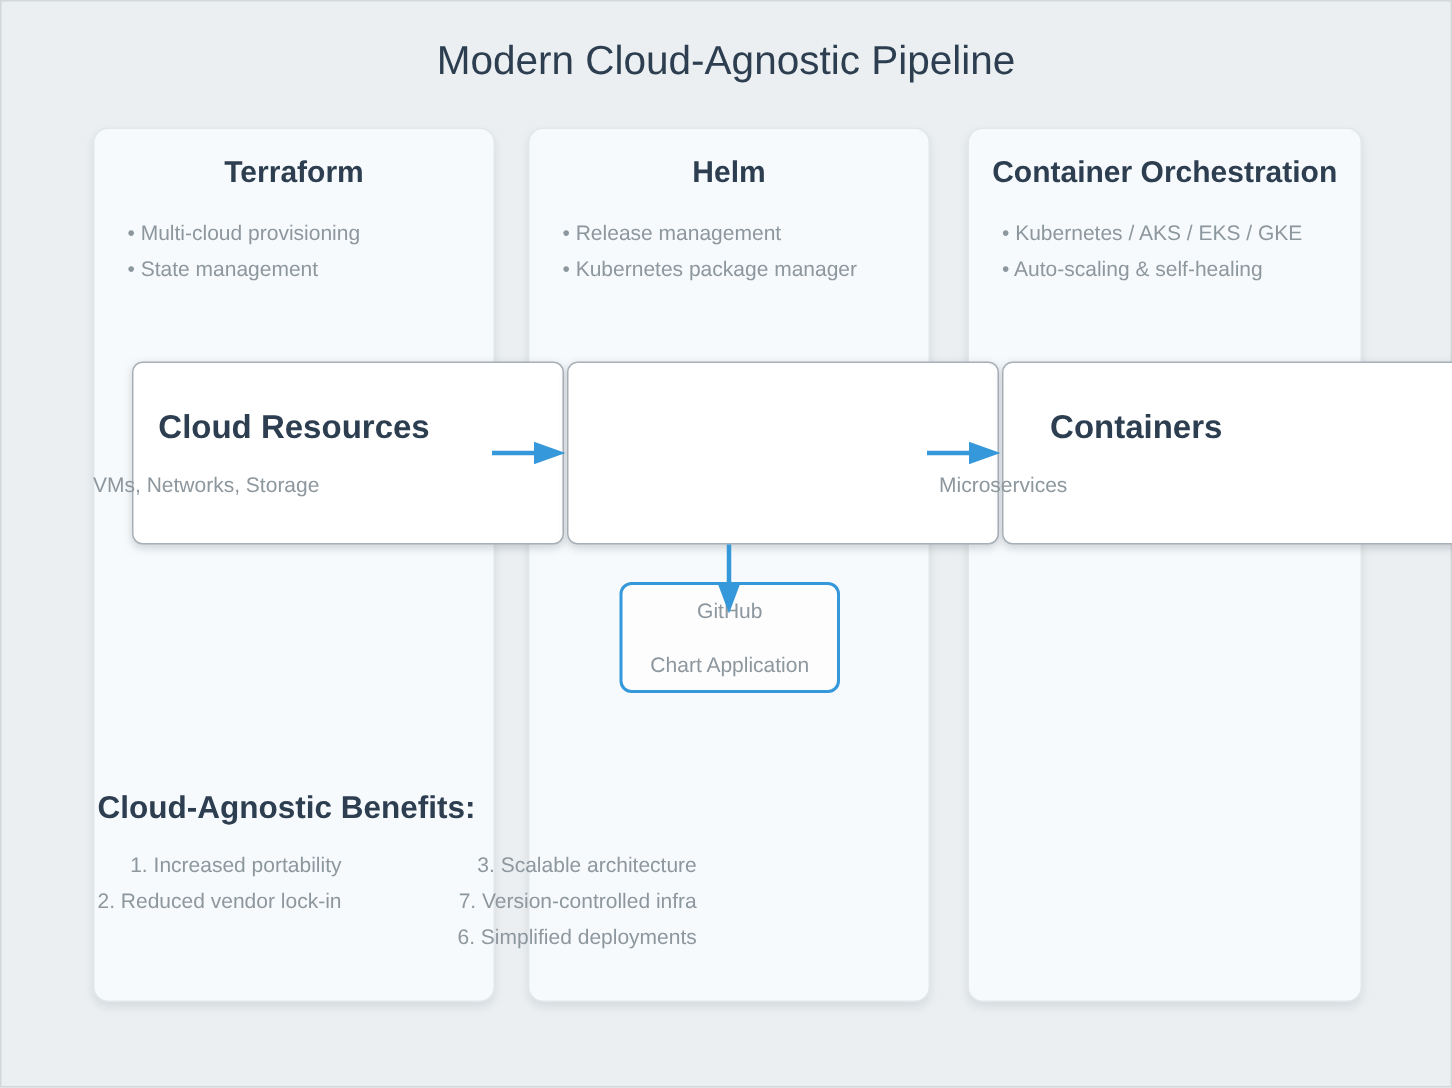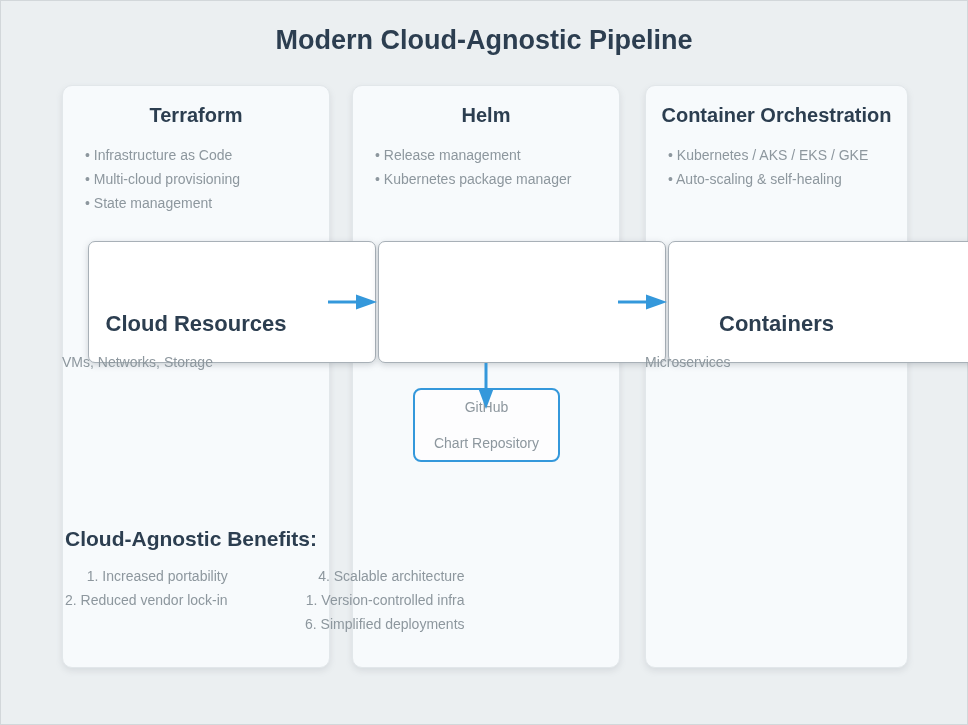--- a/index.html
+++ b/index.html
@@ -15,21 +15,21 @@
   .stage{
     position:relative;
     width:968px;height:725px;
     background:#ebeff1;
     overflow:hidden;
     box-shadow:inset 0 0 0 1px #d2d7da;
   }
   .title{
     position:absolute;top:25px;left:0;width:968px;
     text-align:center;
-    font-size:27px;font-weight:bold;color:var(--heading);
+    font-size:27px;font-weight:normal;color:var(--heading);
     line-height:30px;
   }
   .card{
     position:absolute;top:85px;height:583px;
     background:#f7fafc;
     border:1px solid #e2e7ea;
     border-radius:10px;
     box-shadow:0 3px 6px rgba(125,135,145,0.18);
   }
   .card.c1{left:62px;width:268px;}
@@ -53,25 +53,25 @@
     border:1px solid #a8b0b7;
     border-radius:7px;
     box-shadow:0 2px 6px rgba(105,115,125,0.30);
     z-index:2;
   }
   .flow-box.fb1{left:88px;width:288px;}
   .flow-box.fb2{left:378px;width:288px;}
   .flow-box.fb3{left:668px;width:310px;}
   .flow-text{
     position:absolute;top:241px;height:122px;
-    z-index:3;pointer-events:none;margin-top:39px;
+    z-index:3;pointer-events:none;
   }
   .flow-text.ft1{left:62px;width:268px;}
   .flow-text.ft2{left:352px;width:268px;}
-  .flow-text.ft3{left:645px;width:263px;}
+  .flow-text.ft3{left:626px;width:263px;}
   .flow-title{
     position:absolute;top:31px;left:0;width:100%;
     text-align:center;
     font-size:22px;font-weight:bold;color:var(--heading);
     line-height:26px;
   }
   .flow-sub{
     position:absolute;top:73px;left:0;width:100%;
     font-size:14px;color:var(--muted);
     line-height:18px;
@@ -110,21 +110,20 @@
 </head>
 <body>
 
 <div class="stage">
 
   <h1 class="title">Modern Cloud-Agnostic Pipeline</h1>
 
   <section class="card c1">
     <h2 class="card-title">Terraform</h2>
     <div class="bullets">
-      <div>• Infrastructure as Code</div>
       <div>• Multi-cloud provisioning</div>
       <div>• State management</div>
     </div>
   </section>
 
   <section class="card c2">
     <h2 class="card-title">Helm</h2>
     <div class="bullets">
       <div>• Release management</div>
       <div>• Kubernetes package manager</div>
@@ -149,21 +148,21 @@
   </div>
   <div class="flow-text ft2">
   </div>
   <div class="flow-text ft3">
     <div class="flow-title">Containers</div>
     <div class="flow-sub">Microservices</div>
   </div>
 
   <div class="repo-box">
     <div>GitHub</div>
-    <div>Chart Repository</div>
+    <div>Chart Application</div>
   </div>
 
   <svg class="arrows" viewBox="0 0 968 725" xmlns="http://www.w3.org/2000/svg">
     <g>
       <line x1="328" y1="302" x2="357" y2="302"></line>
       <polygon points="356,294.5 356,309.5 377,302"></polygon>
     </g>
     <g>
       <line x1="618" y1="302" x2="647" y2="302"></line>
       <polygon points="646,294.5 646,309.5 667,302"></polygon>
@@ -173,18 +172,18 @@
       <polygon points="478.5,389 493.5,389 486,409"></polygon>
     </g>
   </svg>
 
   <h2 class="benefits-heading">Cloud-Agnostic Benefits:</h2>
   <div class="benefits-col bc1">
     <div>1. Increased portability</div>
     <div>2. Reduced vendor lock-in</div>
   </div>
   <div class="benefits-col bc2">
-    <div>4. Scalable architecture</div>
-    <div>1. Version-controlled infra</div>
+    <div>3. Scalable architecture</div>
+    <div>7. Version-controlled infra</div>
     <div>6. Simplified deployments</div>
   </div>
 
 </div>
 
 </body></html>

